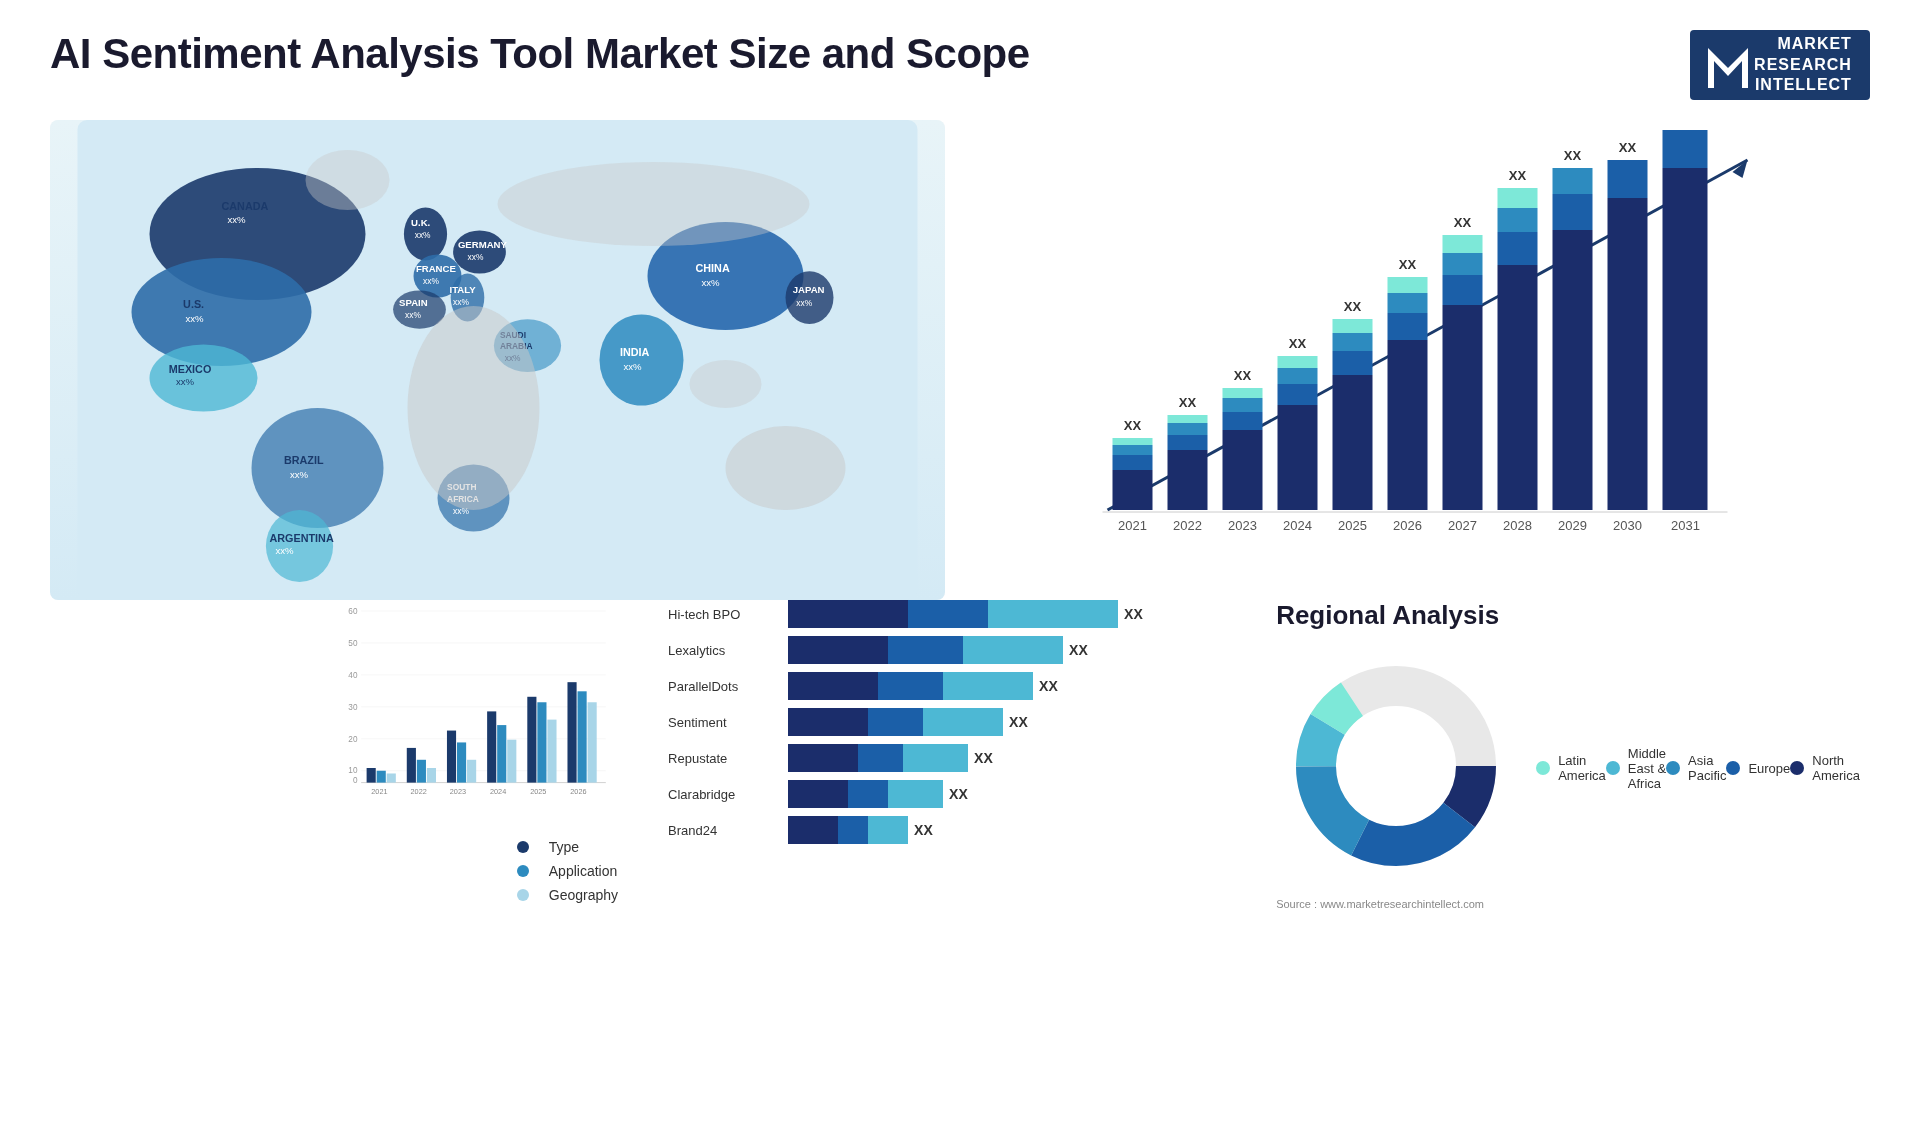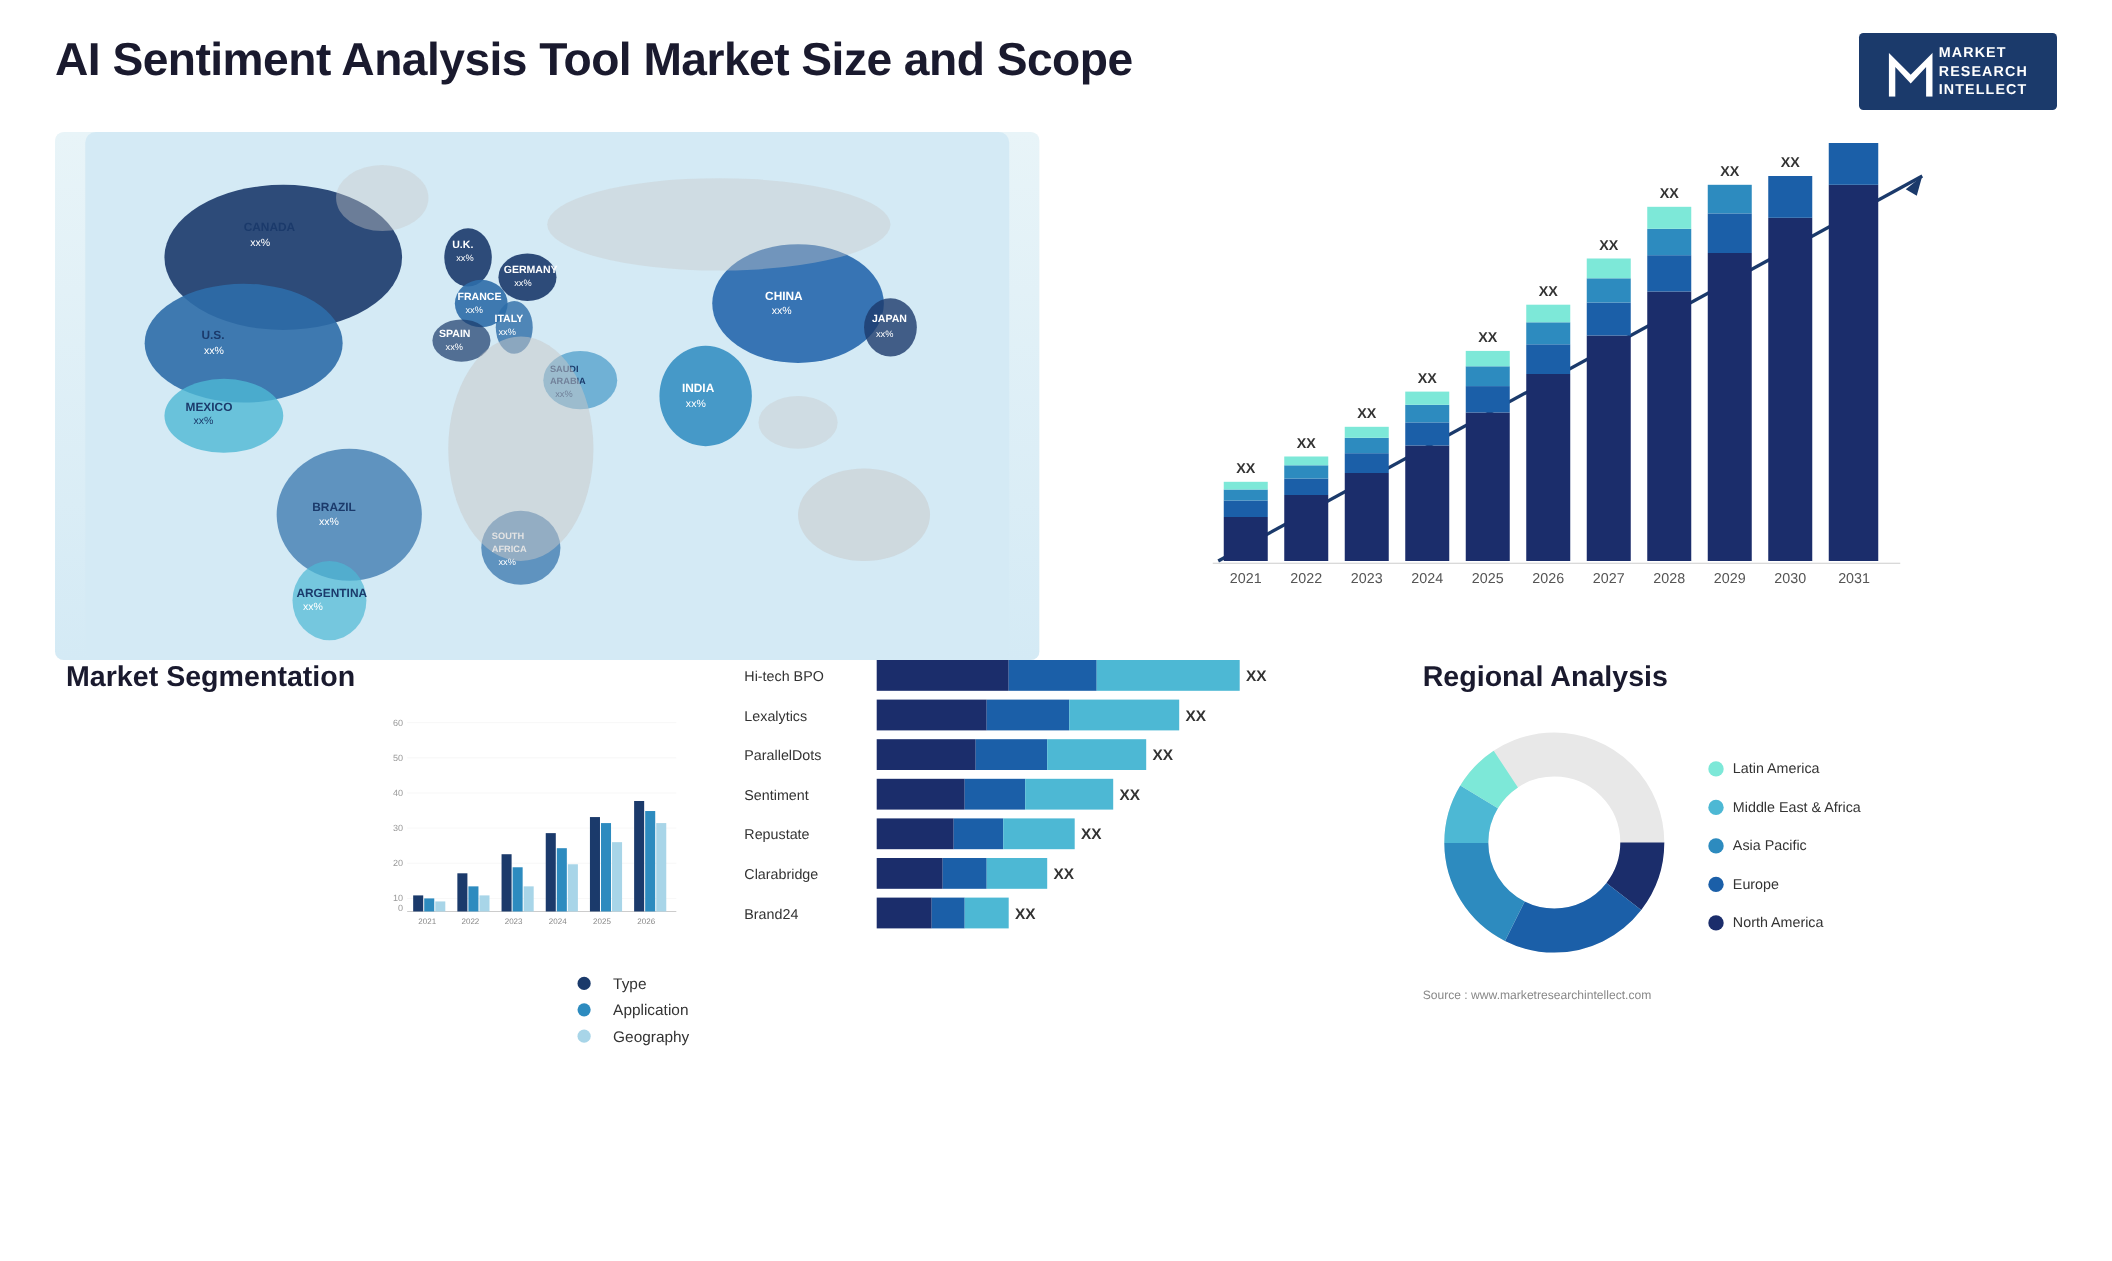--- a/index.html
+++ b/index.html
@@ -51,24 +51,25 @@
     }
 
     .logo-text {
       display: flex;
       flex-direction: column;
       margin-left: 6px;
     }
 
     .logo-text span {
       color: #ffffff;
-      font-size: 13px;
+      font-size: 16px;
       font-weight: 700;
       line-height: 1.3;
       letter-spacing: 1px;
+      text-align: right;
     }
 
     
     .map-section {
       position: relative;
       background: #f8f9fa;
       border-radius: 8px;
       overflow: hidden;
       height: 480px;
     }
@@ -170,22 +171,22 @@
       align-items: center;
       gap: 20px;
     }
 
     .donut-svg-wrapper {
       flex-shrink: 0;
     }
 
     .regional-legend {
       display: flex;
-      flex-direction: column;
-      gap: 20px;
+      flex-direction: row;
+      gap: 0;
     }
 
     .reg-legend-item {
       display: flex;
       align-items: center;
       gap: 8px;
       font-size: 13px;
       color: #333;
     }
 
@@ -395,21 +396,20 @@
         <text x="525" y="400" text-anchor="middle" font-size="13" fill="#555">2029</text>
         <text x="580" y="400" text-anchor="middle" font-size="13" fill="#555">2030</text>
         <text x="638" y="400" text-anchor="middle" font-size="13" fill="#555">2031</text>
       </svg>
     </div>
   </div>
 
   <div class="bottom-grid">
 
     <div class="segmentation-section">
-      <div class="section-title">Market Segmentation</div>
       <div style="display:flex; gap:25px; align-items:flex-end;flex-direction:column;">
 
         <div style="position:relative; flex:1;">
           <svg viewBox="0 0 300 230" width="280" height="210">
 
             <text x="18" y="15" text-anchor="end" font-size="9" fill="#999">60</text>
             <text x="18" y="50" text-anchor="end" font-size="9" fill="#999">50</text>
             <text x="18" y="85" text-anchor="end" font-size="9" fill="#999">40</text>
             <text x="18" y="120" text-anchor="end" font-size="9" fill="#999">30</text>
             <text x="18" y="155" text-anchor="end" font-size="9" fill="#999">20</text>

